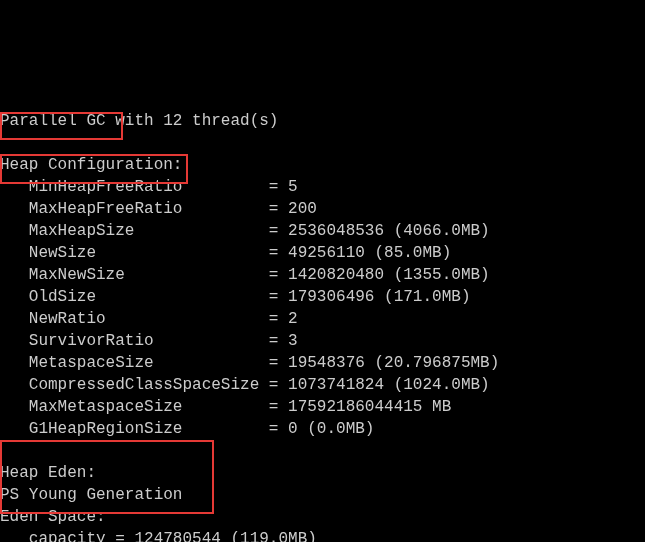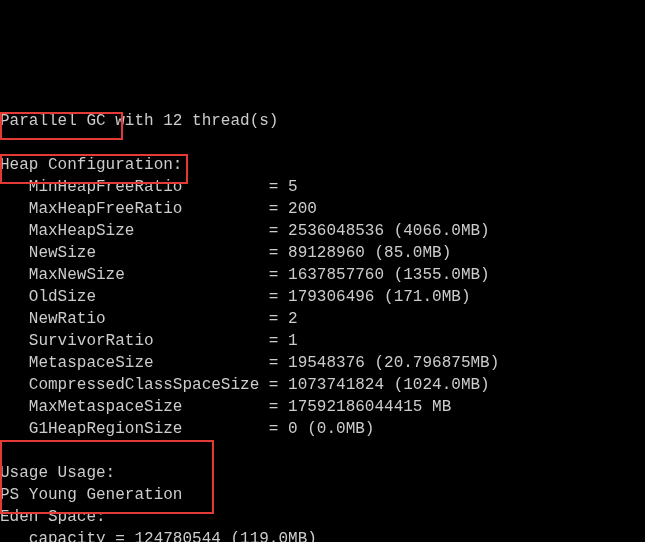--- a/index.html
+++ b/index.html
@@ -35,31 +35,31 @@
 <body>
 
 
 
 <div class="terminal"><span>Parallel GC</span><span> with 12 thread(s)</span>
 <span></span>
 <span>Heap Configuration:</span>
 <span>   MinHeapFreeRatio         = 5</span>
 <span>   MaxHeapFreeRatio         = 200</span>
 <span>   MaxHeapSize              = 2536048536 (4066.0MB)</span>
-<span>   NewSize                  = 89128960 (85.0MB)</span>
-<span>   MaxNewSize               = 1637857760 (1355.0MB)</span>
+<span>   NewSize                  = 49256110 (85.0MB)</span>
+<span>   MaxNewSize               = 1420820480 (1355.0MB)</span>
 <span>   OldSize                  = 179306496 (171.0MB)</span>
 <span>   NewRatio                 = 2</span>
-<span>   SurvivorRatio            = 1</span>
+<span>   SurvivorRatio            = 3</span>
 <span>   MetaspaceSize            = 19548376 (20.796875MB)</span>
 <span>   CompressedClassSpaceSize = 1073741824 (1024.0MB)</span>
 <span>   MaxMetaspaceSize         = 17592186044415 MB</span>
 <span>   G1HeapRegionSize         = 0 (0.0MB)</span>
 <span></span>
-<span>Usage Usage:</span>
+<span>Heap Eden:</span>
 <span>PS Young Generation</span>
 <span>Eden Space:</span>
 <span>   capacity = 124780544 (119.0MB)</span>
 
 
 
 
 
 
 

